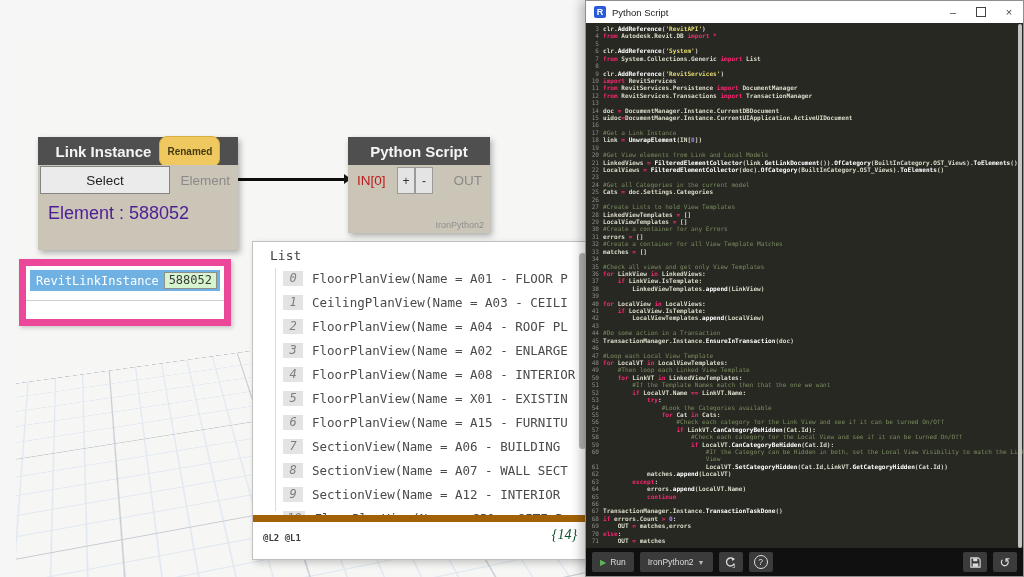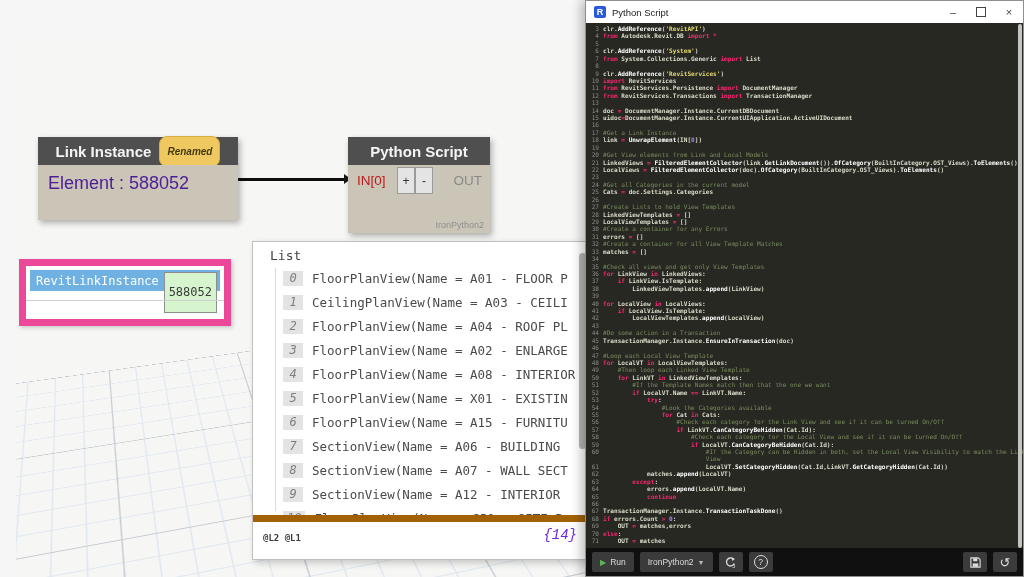--- a/index.html
+++ b/index.html
@@ -17,54 +17,54 @@
     transform:perspective(900px) rotateX(61deg) rotateZ(-16deg);
     transform-origin:38% 0;}
   .axis-z{position:absolute;left:571px;top:383px;width:2px;height:26px;background:#4a78e8;}
   .axis-g{position:absolute;left:564px;top:405px;width:11px;height:2px;background:#3fae4f;transform:rotate(38deg);}
   .axis-r{position:absolute;left:572px;top:408px;width:8px;height:2px;background:#d05a4a;transform:rotate(-10deg);}
   
   .node{position:absolute;box-shadow:2px 3px 6px rgba(0,0,0,.3);}
   .nhead{height:28px;background:#4f4f4f;color:#f4f4f4;display:flex;align-items:center;justify-content:center;
          font-size:15px;font-weight:bold;gap:8px;}
   .badge{background:#efc95f;border:1px solid #d9ae3e;border-radius:8px;color:#453a10;
-         font-size:10px;font-weight:bold;font-style:italic;padding:9px 7px;line-height:11px;}
+         font-size:10px;font-weight:bold;padding:9px 7px;line-height:11px;}
   .ports{position:relative;height:30px;background:#cbc5b8;}
   .nbody{position:relative;background:#cbc5b8;}
   .btn-select{position:absolute;left:2px;top:1px;width:128px;height:26px;background:#ebebeb;
          border:1px solid #858585;font-size:13.5px;color:#1f1f1f;display:flex;align-items:center;justify-content:center;}
   .port-label{position:absolute;top:0;height:30px;display:flex;align-items:center;color:#8a8a8a;font-size:13.5px;}
   .port-dark{color:#b91c1c;}
   .arrow-r{position:absolute;width:0;height:0;border-top:5px solid transparent;border-bottom:5px solid transparent;
          border-left:7px solid #161616;}
   .pm-btn{position:absolute;top:2px;width:16px;height:25px;background:#e4e4e4;border:1px solid #9a9a9a;
          font-size:12px;color:#333;display:flex;align-items:center;justify-content:center;}
   .engine-tag{position:absolute;right:6px;bottom:3px;font-size:9px;color:#8f8f8f;}
   .wire{position:absolute;left:221px;top:138px;width:116px;height:3px;background:#0d0d0d;}
   
   .watch{position:absolute;left:3px;top:219px;width:198px;height:53px;background:#fff;border:7px solid #ec4899;
          box-shadow:2px 2px 4px rgba(0,0,0,.18);}
   .watch-row{position:absolute;left:4px;top:4px;right:4px;height:21px;background:#6fb1e3;display:flex;align-items:center;}
   .watch-type{font-family:"DejaVu Sans Mono",monospace;font-size:12px;color:#fff;margin-left:6px;white-space:nowrap;}
   .watch-val{position:absolute;right:3px;top:2px;background:#d6f5cf;border:1px solid #8e8e8e;
-         font-family:"DejaVu Sans Mono",monospace;font-size:12px;color:#3a3a3a;padding:12px 4px;line-height:15px;}
+         font-family:"DejaVu Sans Mono",monospace;font-size:12px;color:#3a3a3a;padding:0 4px;line-height:15px;}
   .watch-div{position:absolute;left:0;right:0;top:34px;border-top:1px solid #cfcfcf;}
   
   .listwin{position:absolute;left:236px;top:201px;width:336px;height:317px;background:#fff;border:1px solid #c0c0c0;
          box-shadow:3px 3px 7px rgba(0,0,0,.2);}
   .list-header{position:absolute;left:17px;top:6px;font-family:"DejaVu Sans Mono",monospace;font-size:13px;color:#444;}
   .list-guide{position:absolute;left:22px;top:26px;width:1px;height:243px;background:#dcdcdc;}
   .list-rows{position:absolute;left:0;top:24px;right:14px;height:249px;overflow:hidden;}
   .lrow{height:24px;display:flex;align-items:center;}
   .lbadge{margin-left:30px;margin-right:9px;min-width:12px;padding:0 4px;background:#e3e3e3;color:#7e7e7e;
          font-family:"DejaVu Sans Mono",monospace;font-size:12px;font-style:italic;text-align:center;line-height:15px;}
   .ltext{font-family:"DejaVu Sans Mono",monospace;font-size:12.5px;color:#4a4a4a;white-space:nowrap;}
   .list-footer{position:absolute;left:0;right:0;top:273px;bottom:0;border-top:7px solid #a16207;}
   .lfl{position:absolute;left:10px;top:11px;font-family:"DejaVu Sans Mono",monospace;font-size:9px;font-weight:bold;color:#3c3c3c;}
-  .lfr{position:absolute;right:12px;top:5px;font-family:Liberation Mono, monospace;font-style:italic;font-size:14px;color:#6d28d9;}
+  .lfr{position:absolute;right:12px;top:5px;font-family:Liberation Serif, serif;font-style:italic;font-size:14px;color:#14532d;}
   .list-scroll{position:absolute;right:3px;top:11px;width:7px;height:196px;border-radius:4px;background:#b6b6b6;}
   
   .editor{position:absolute;left:585px;top:0;width:439px;height:577px;border:1px solid #8f8f8f;box-sizing:border-box;
           background:#fff;box-shadow:-4px 0 10px rgba(0,0,0,.25);}
   .titlebar{position:relative;height:22px;background:#ffffff;display:flex;align-items:center;}
   .app-icon{width:12px;height:12px;background:#2a5bd7;border-radius:2px;color:#fff;font-size:9px;font-weight:bold;
           display:flex;align-items:center;justify-content:center;margin:0 6px 0 8px;}
   .wtitle{font-size:9.5px;color:#222;}
   .wctrls{position:absolute;right:0;top:0;height:22px;display:flex;}
   .wc{width:28px;height:22px;display:flex;align-items:center;justify-content:center;color:#444;font-size:11px;}
@@ -107,20 +107,24 @@
 
     <div class="wire"></div>
     <div class="arrow-r" style="left:215px;top:134px;"></div>
     <div class="arrow-r" style="left:328px;top:134px;"></div>
 
     <div class="node" style="left:22px;top:97px;width:200px;">
       <div class="nhead">
         <span>Link Instance</span>
         <span class="badge">Renamed</span>
       </div>
+      <div class="ports">
+        <div class="btn-select">Select</div>
+        <div class="port-label" style="right:8px;">Element</div>
+      </div>
       <div class="nbody" style="height:55px;">
         <div style="position:absolute;left:10px;top:8px;font-size:18px;color:#4c1d95;">Element : 588052</div>
       </div>
     </div>
 
     <div class="node" style="left:332px;top:97px;width:142px;">
       <div class="nhead">
         <span>Python Script</span>
       </div>
       <div class="ports">

